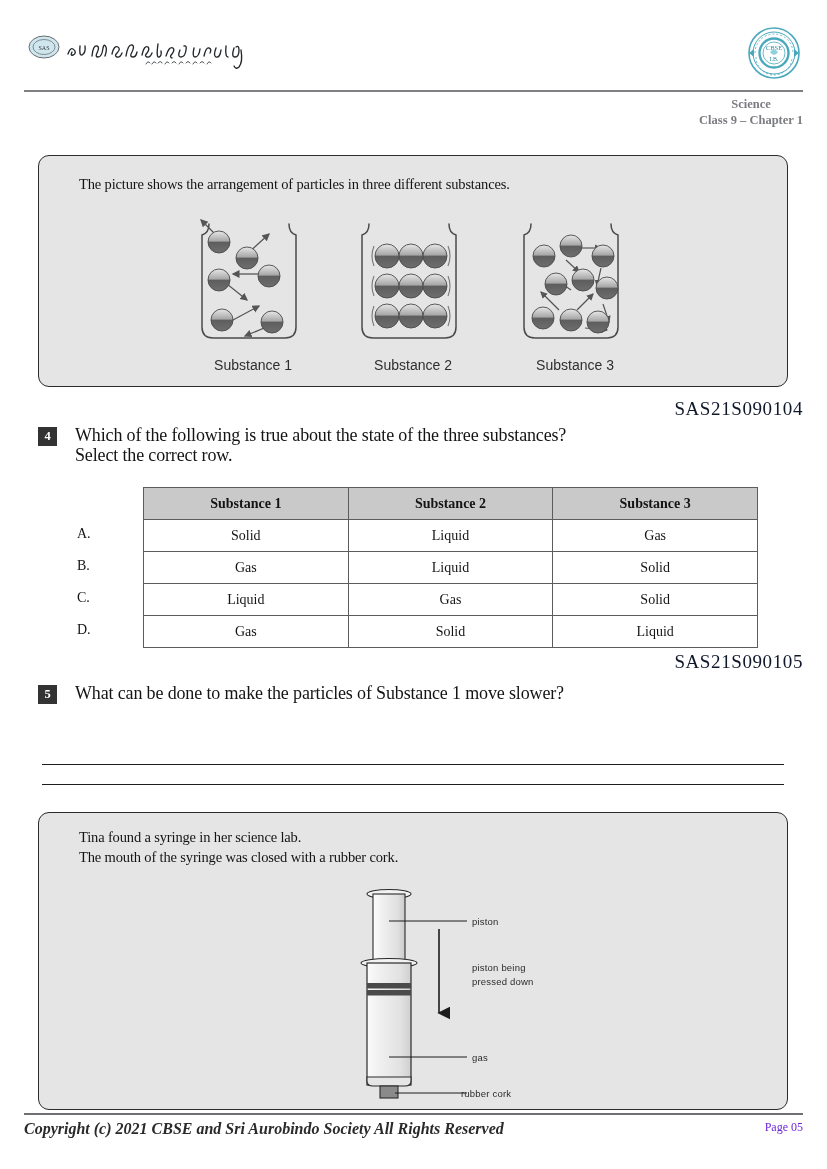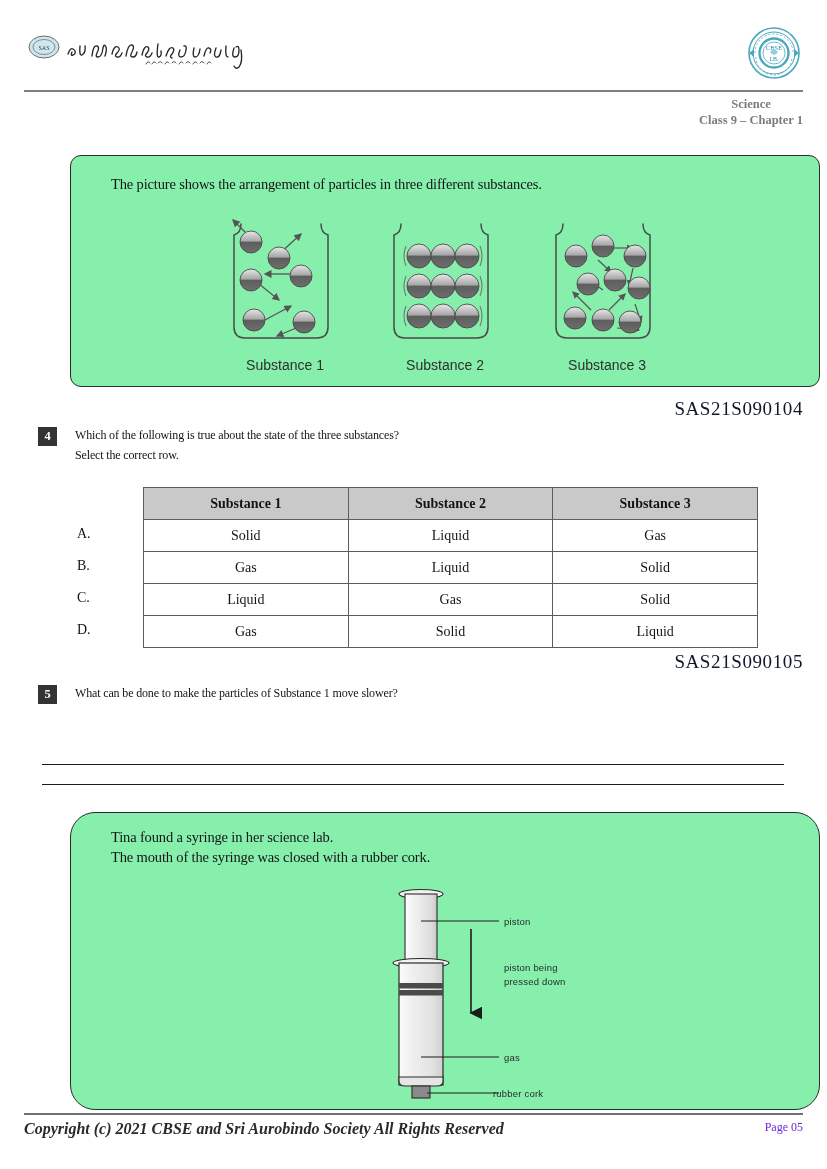--- a/index.html
+++ b/index.html
@@ -63,26 +63,25 @@
     color: #7a7c80;
     line-height: 16px;
     font-family: "Liberation Serif", serif;
   }
 
   
   .stim-box {
     position: absolute;
     border: 1.3px solid #2b2b2b;
     border-radius: 11px;
-    background: #86efac;
+    background: #e5e5e5;
     box-sizing: border-box;
-    margin-left: 32px;
   }
   #stimulus-box-1 { left: 38px; top: 155px; width: 750px; height: 232px; }
-  #stimulus-box-2 { left: 38px; top: 812px; width: 750px; height: 298px; border-radius: 25px; }
+  #stimulus-box-2 { left: 38px; top: 812px; width: 750px; height: 298px; }
 
   .stim-text {
     position: absolute;
     font-size: 14.5px;
     line-height: 20px;
     color: #141414;
     letter-spacing: -0.15px;
   }
 
   
@@ -127,21 +126,21 @@
     color: #ffffff;
     font-size: 12.5px;
     font-weight: bold;
     text-align: center;
     line-height: 19px;
     font-family: "Liberation Serif", serif;
   }
   .qtext {
     position: absolute;
     left: 75px;
-    font-size: 12px;
+    font-size: 18px;
     line-height: 20px;
     color: #141414;
     letter-spacing: -0.15px;
   }
 
   
   #options-table {
     position: absolute;
     left: 143px;
     top: 487px;

